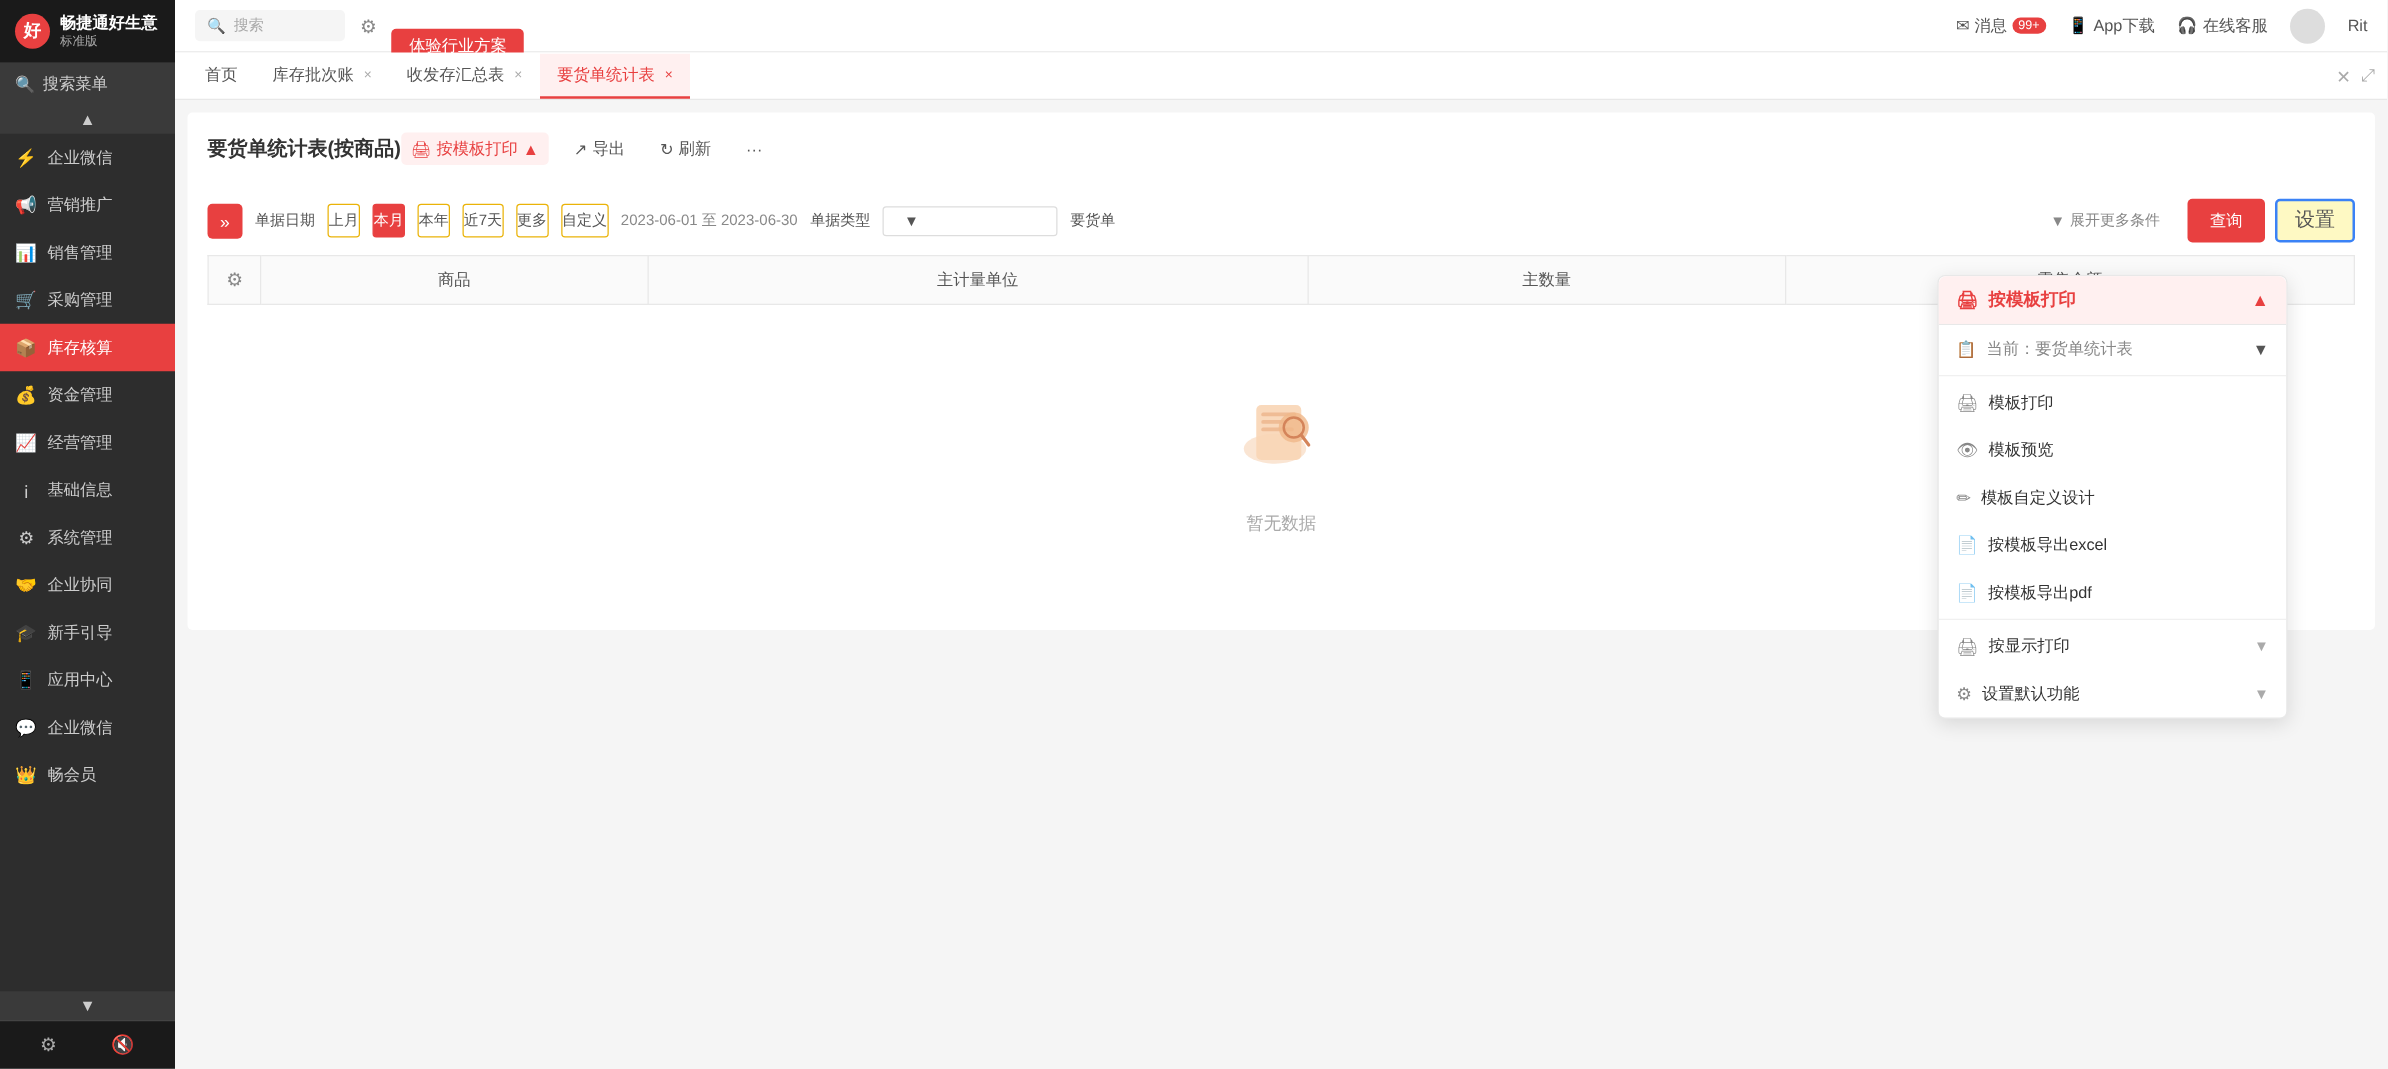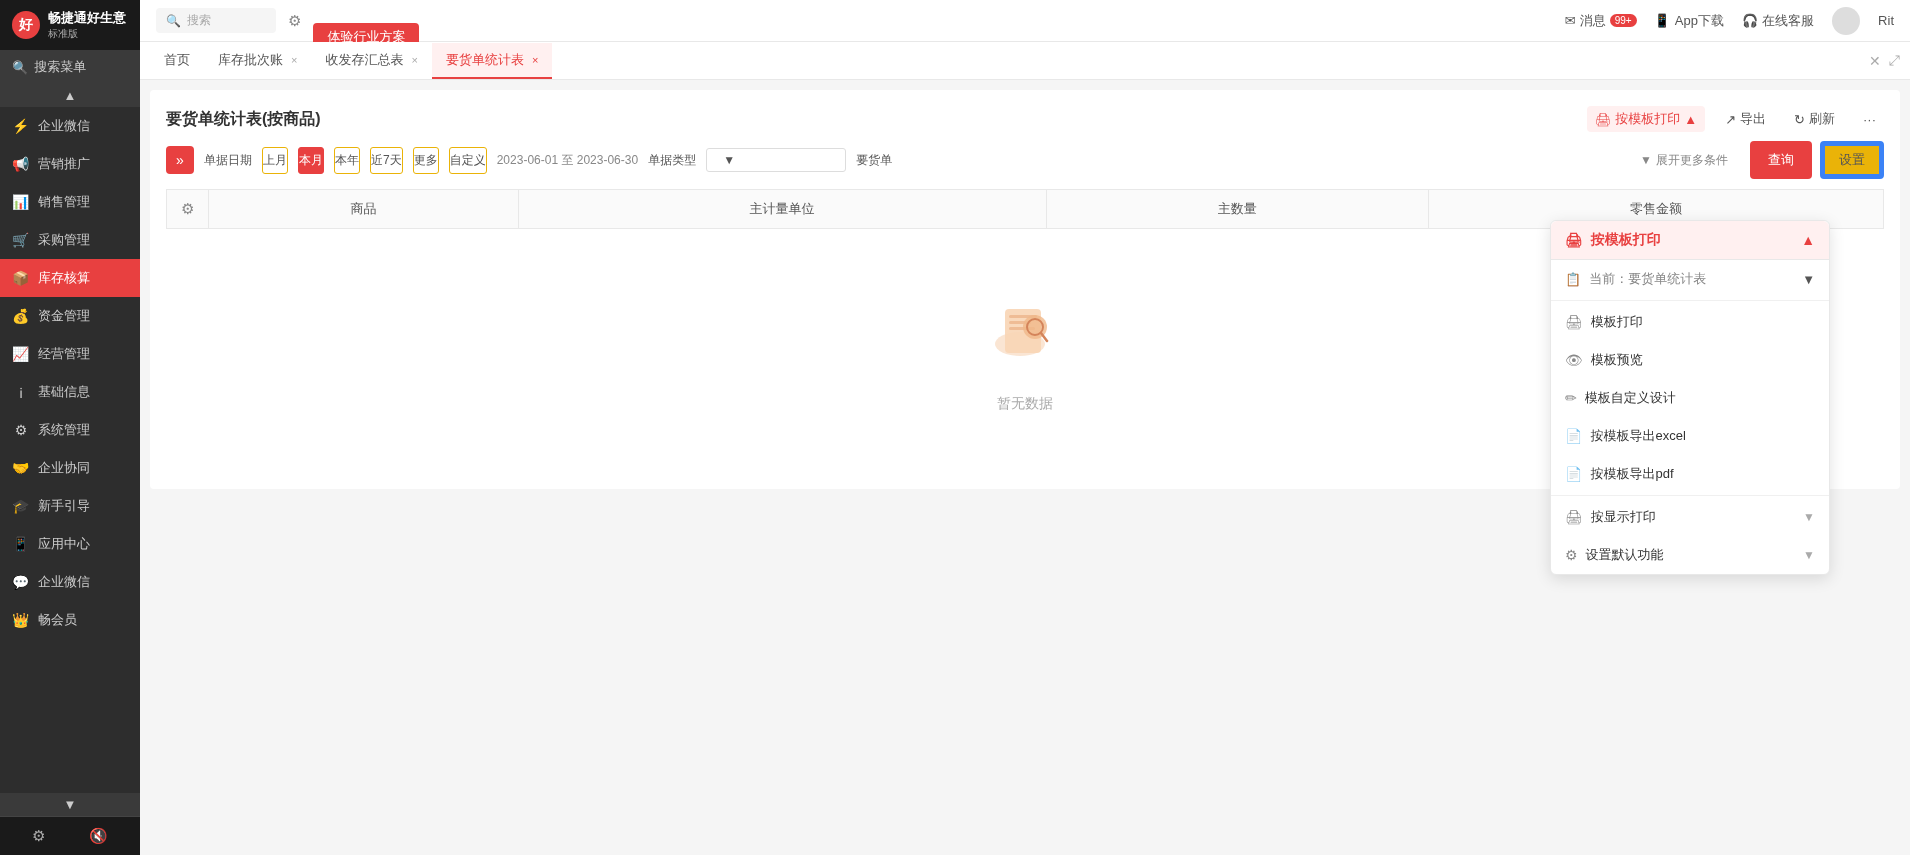--- a/index.html
+++ b/index.html
@@ -231,22 +231,21 @@
     }
     .page {
       background: #fff;
       margin: 10px;
       border-radius: 4px;
       padding: 16px;
     }
     .page-header {
       display: flex;
       align-items: center;
-      justify-content: space-between;
-      margin-bottom: 9px;
+      margin-bottom: 27px;
     }
     .page-title {
       font-size: 16px;
       font-weight: bold;
       color: #333;
     }
     .page-actions {
       display: flex;
       align-items: center;
       gap: 12px;
@@ -630,21 +629,21 @@
 
         <span class="filter-label">要货单</span>
 
         <div class="expand-more">
           <span>▼</span>
           <span>展开更多条件</span>
         </div>
 
         <div style="margin-left: 12px; display: flex; gap: 8px;">
           <button style="background:#e84040;color:#fff;border:none;border-radius:4px;padding:5px 18px;font-size:13px;cursor:pointer;">查询</button>
-          <button style="background:#eab308;color:#555;border:5px solid #3b82f6;border-radius:4px;padding:5px 14px;font-size:13px;cursor:pointer;">设置</button>
+          <button style="background:#fef9c3;color:#555;border:2px solid #3b82f6;border-radius:4px;padding:5px 14px;font-size:16px;cursor:pointer;">设置</button>
         </div>
       </div>
 
       <table class="data-table">
         <thead>
           <tr>
             <th style="width:40px;">
               <span class="table-setting-icon">⚙</span>
             </th>
             <th>商品</th>

